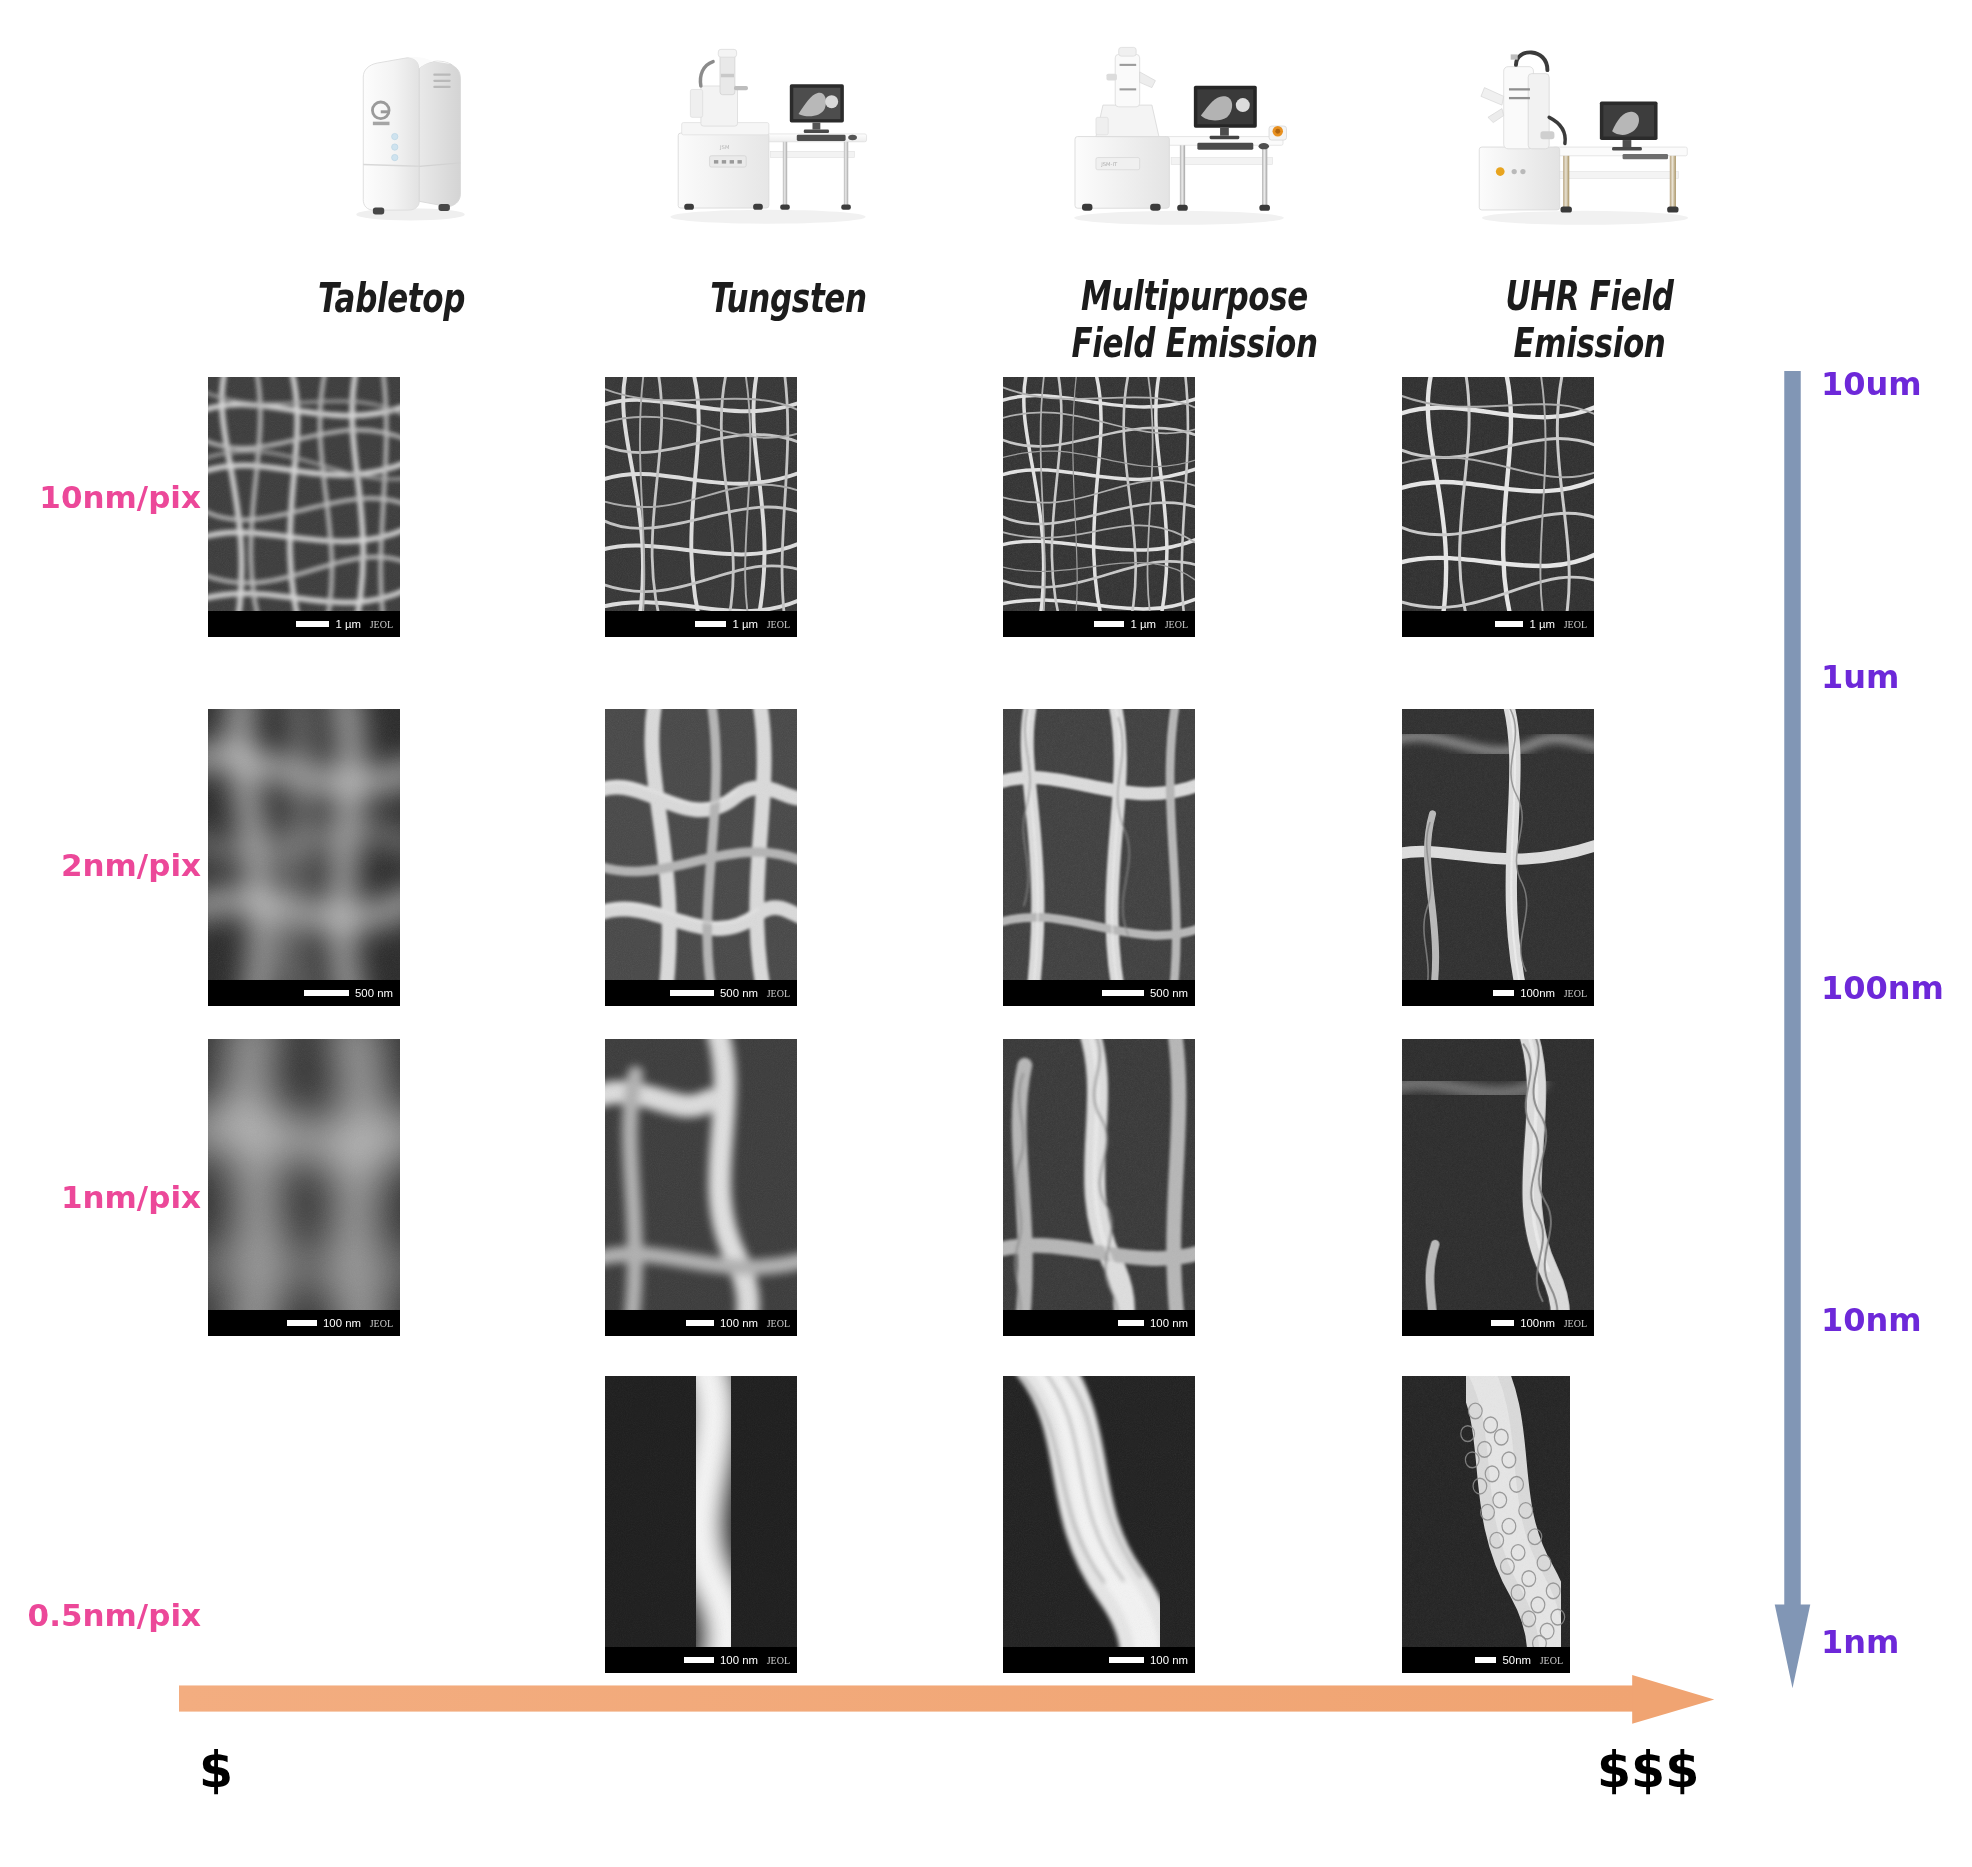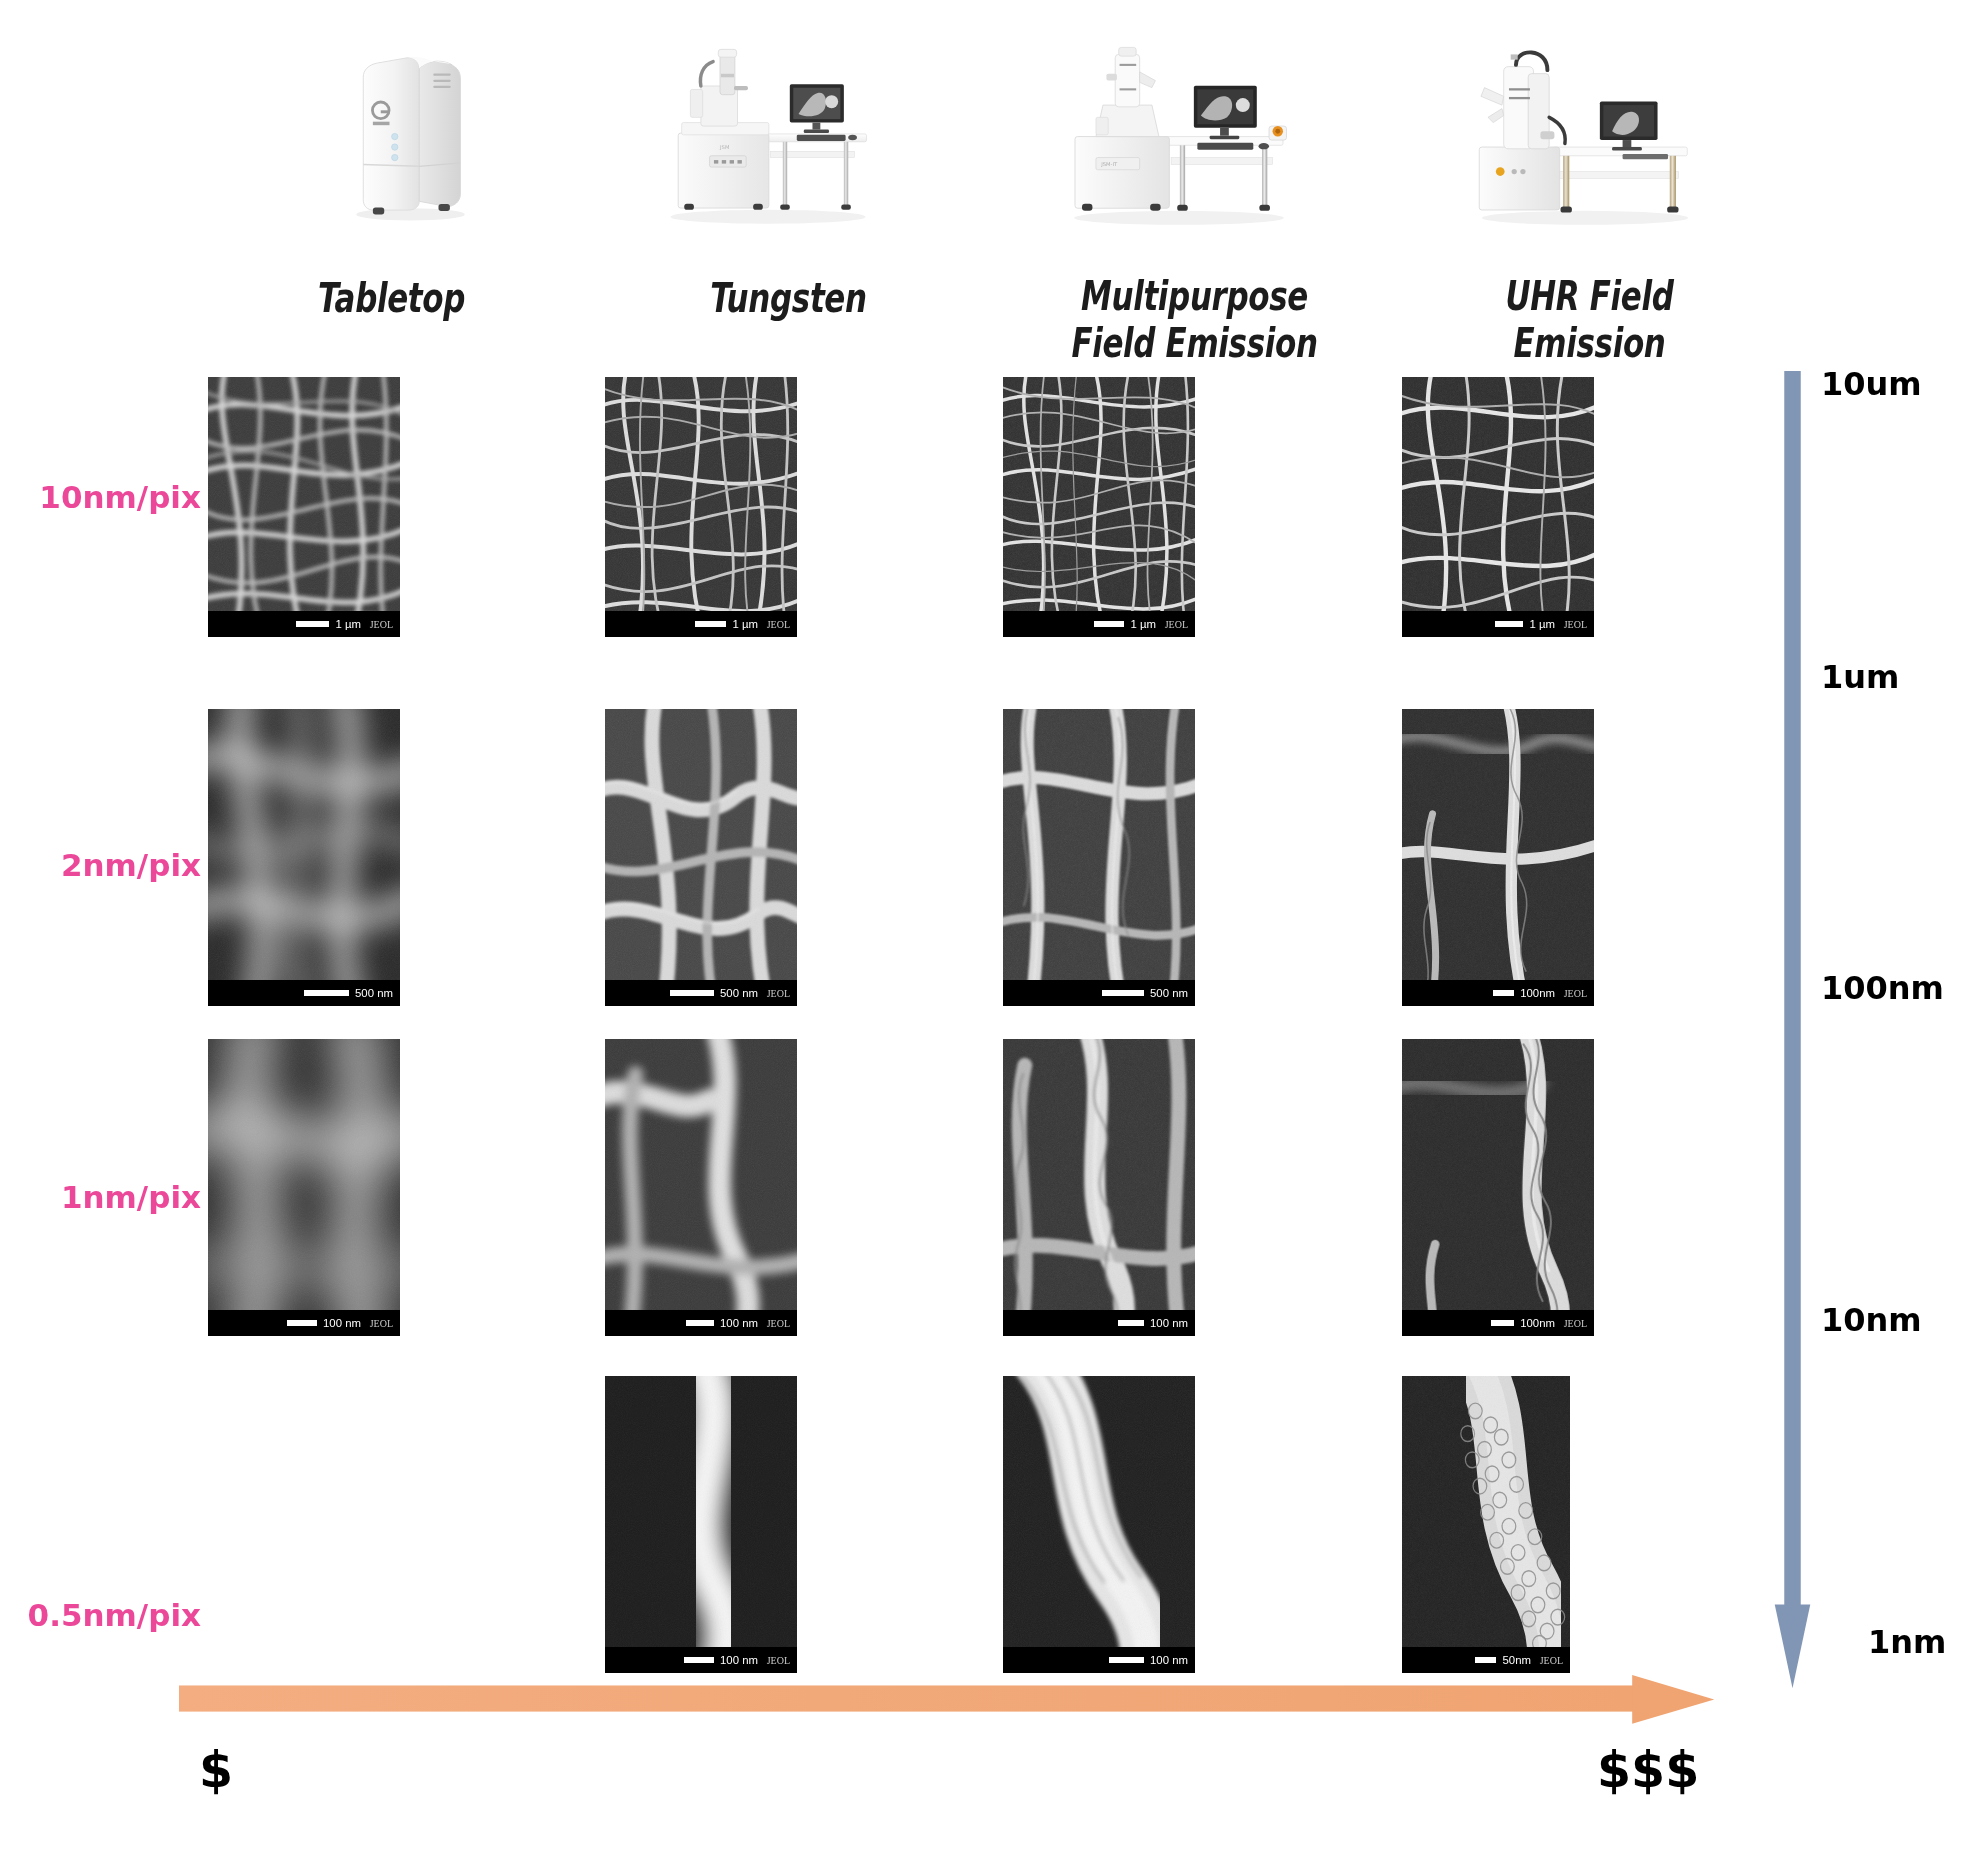--- a/index.html
+++ b/index.html
@@ -87,21 +87,21 @@
   }
 
   
   #scale-axis { position: absolute; left: 1773px; top: 371px; width: 39px; height: 1319px; }
 
   .scale-tick-label {
     position: absolute;
     left: 1821px;
     font-weight: bold;
     font-size: 32px;
-    color: #000000;
+    color: #6d28d9;
     font-family: "DejaVu Sans", sans-serif;
     white-space: nowrap;
   }
 
   
   #cost-axis { position: absolute; left: 179px; top: 1675px; width: 1537px; height: 61px; }
   .cost-label {
     position: absolute;
     font-weight: bold;
     font-size: 49px;
@@ -850,21 +850,21 @@
 
 <svg id="scale-axis" viewBox="0 0 45 1510" preserveAspectRatio="none">
   <rect x="13" y="0" width="19" height="1420" fill="#8196b5"></rect>
   <polygon points="2,1412 43,1412 22.5,1508" fill="#8196b5"></polygon>
 </svg>
 
 <div class="scale-tick-label" style="top:365px;">10um</div>
 <div class="scale-tick-label" style="top:658px;">1um</div>
 <div class="scale-tick-label" style="top:969px;">100nm</div>
 <div class="scale-tick-label" style="top:1301px;">10nm</div>
-<div class="scale-tick-label" style="top:1623px;margin-left:47px;">1nm</div>
+<div class="scale-tick-label" style="top:1623px;">1nm</div>
 
 <svg id="cost-axis" viewBox="0 0 1760 70" preserveAspectRatio="none">
   <defs>
     <linearGradient id="costGrad" x1="0" y1="0" x2="1" y2="0">
       <stop offset="0%" stop-color="#f3ad80"></stop>
         <stop offset="100%" stop-color="#f0a472"></stop>
     </linearGradient>
   </defs>
   <rect x="0" y="12" width="1672" height="30" fill="url(#costGrad)"></rect>
   <polygon points="1664,0 1664,56 1758,28" fill="#f0a472"></polygon>

